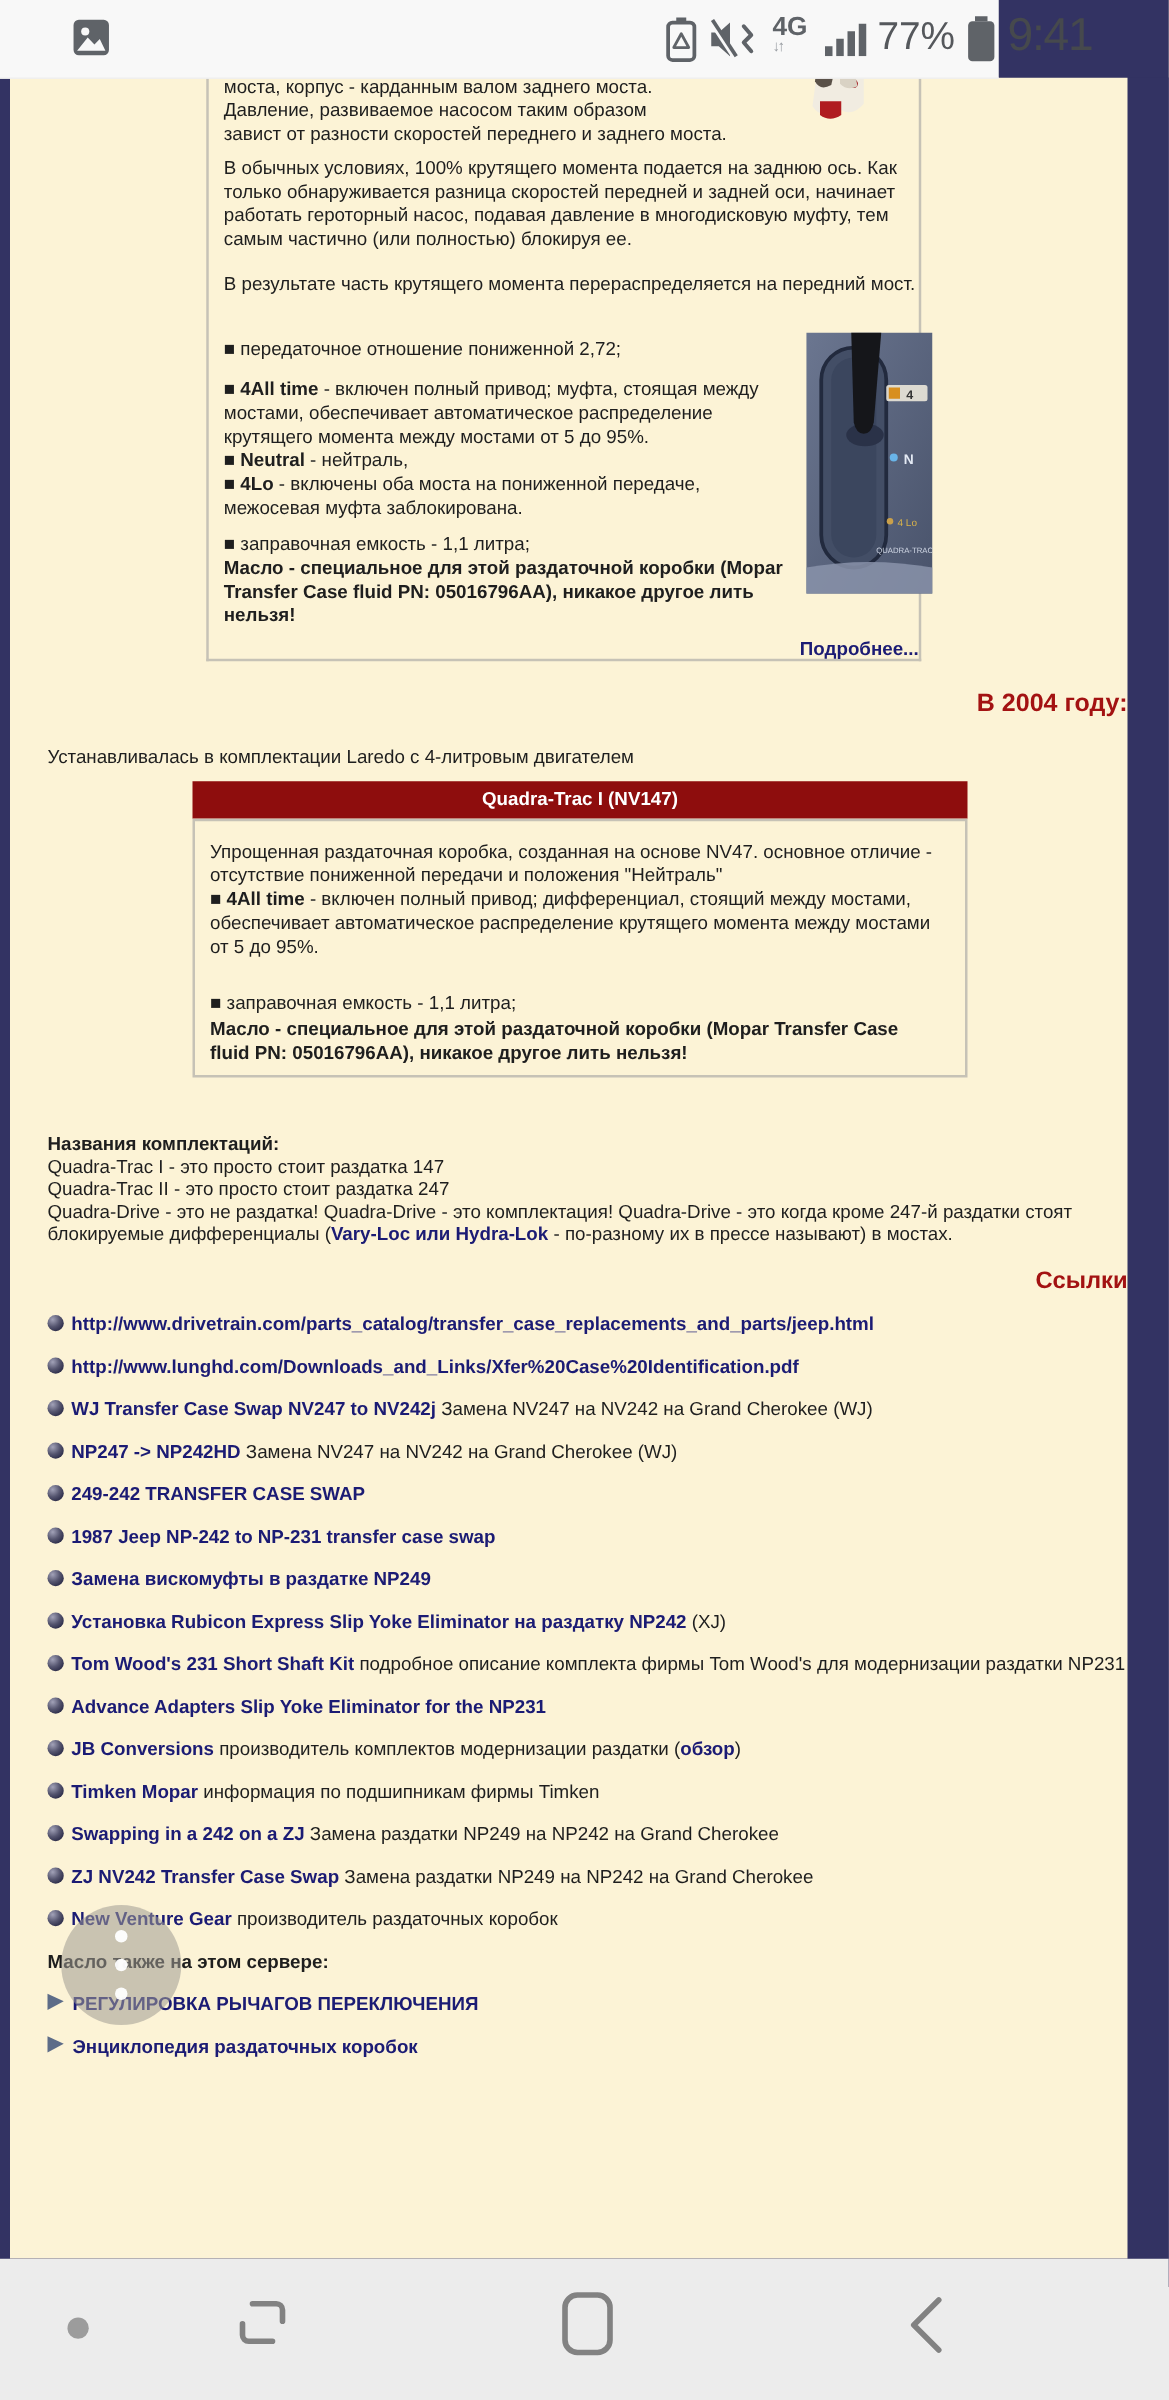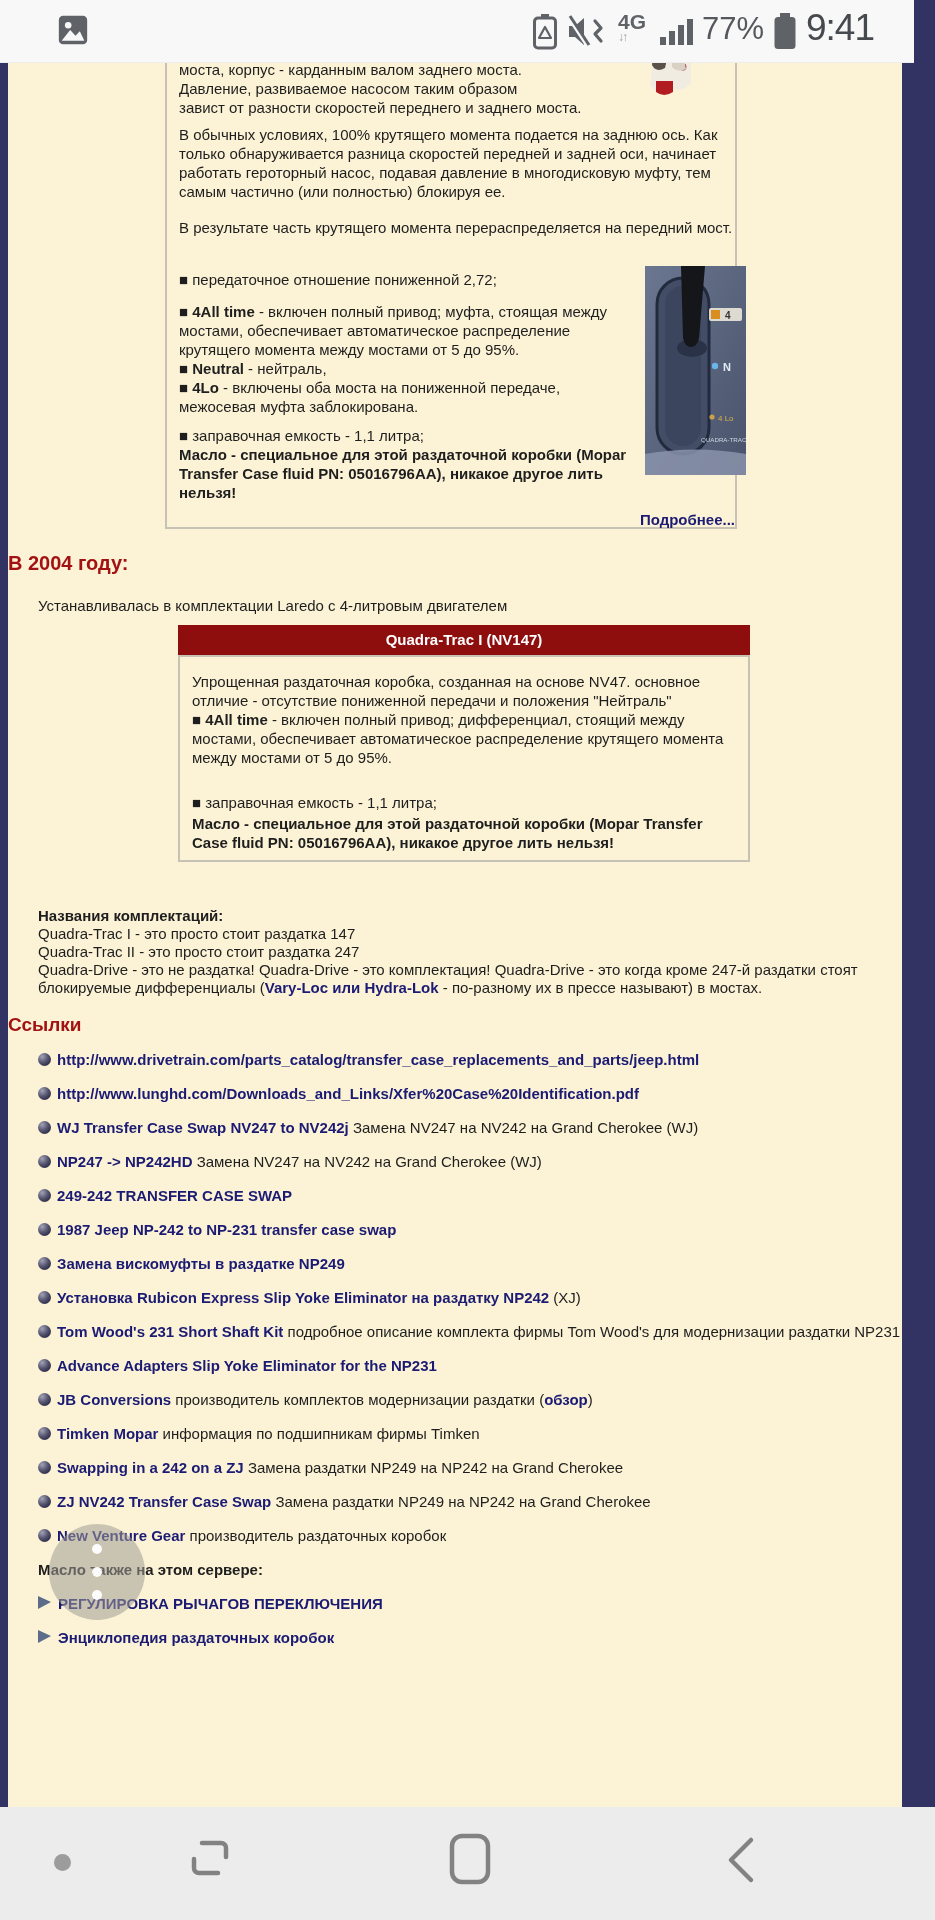--- a/index.html
+++ b/index.html
@@ -1,42 +1,42 @@
 <!DOCTYPE html>
 <html><head>
 <meta charset="utf-8">
 <style>
   html,body{margin:0;padding:0}
   body{width:935px;height:1920px;position:relative;background:#333363;
        font-family:"Liberation Sans",sans-serif;overflow:hidden}
 
   
-  .statusbar{position:absolute;top:0;left:0;width:914px;height:62px;background:#f8f8f8;z-index:60;border-bottom:1px solid #ededed}
+  .statusbar{position:absolute;top:0;left:0;width:799px;height:62px;background:#f8f8f8;z-index:60;border-bottom:1px solid #ededed}
   .sb-abs{position:absolute}
   .sb-time{font-size:37px;color:#46494d;letter-spacing:-1px}
   .sb-pct{font-size:31px;color:#55585c}
   .sb-4g{font-size:21px;font-weight:700;color:#5f6368;line-height:20px}
   .sb-arrows{font-size:12px;color:#9a9ea3;letter-spacing:-2px;line-height:10px}
 
   
   .content{position:absolute;top:62px;left:0;width:935px;height:1745px;background:#333363;overflow:hidden}
   .sheet{position:absolute;left:8px;top:0;width:894px;height:100%;background:#fcf3d6}
   .abs{position:absolute}
   .t{font-size:15px;line-height:19px;color:#1e1e1e}
   .b{font-weight:700}
   .navy{color:#1b1b74;font-weight:700;text-decoration:none}
-  .redh{color:#a31212;font-weight:700;font-size:20px;text-align:left}
+  .redh{color:#a31212;font-weight:700;font-size:20px;text-align:right}
 
   
   .tbl1{position:absolute;left:165px;top:-14px;width:572px;height:481px;
         border:2px solid #c6c2b6;border-top:none;background:#fcf3d6;box-sizing:border-box}
   .more{width:100%;text-align:right}
 
   
-  .tbl2{position:absolute;left:178px;top:563px;width:572px;box-sizing:border-box}
+  .tbl2{position:absolute;left:154px;top:563px;width:620px;box-sizing:border-box}
   .tbl2hdr{height:30px;line-height:30px;background:#8e0d0d;color:#ffffff;
            font-weight:700;font-size:15px;text-align:center}
   .tbl2body{border:2px solid #c6c2b6;background:#fcf3d6;padding:15px 22px 8px 12px}
 
   
   .lrow{margin-bottom:15px}
   .ball{display:inline-block;width:13px;height:13px;border-radius:50%;margin-right:6px;vertical-align:-1px;
         background:radial-gradient(circle at 32% 28%, #a2a2b8 0%, #55556f 45%, #121230 100%)}
   .tri{display:inline-block;width:0;height:0;border-left:13px solid #5d6c88;
        border-top:6px solid transparent;border-bottom:7px solid transparent;margin-right:7px}

